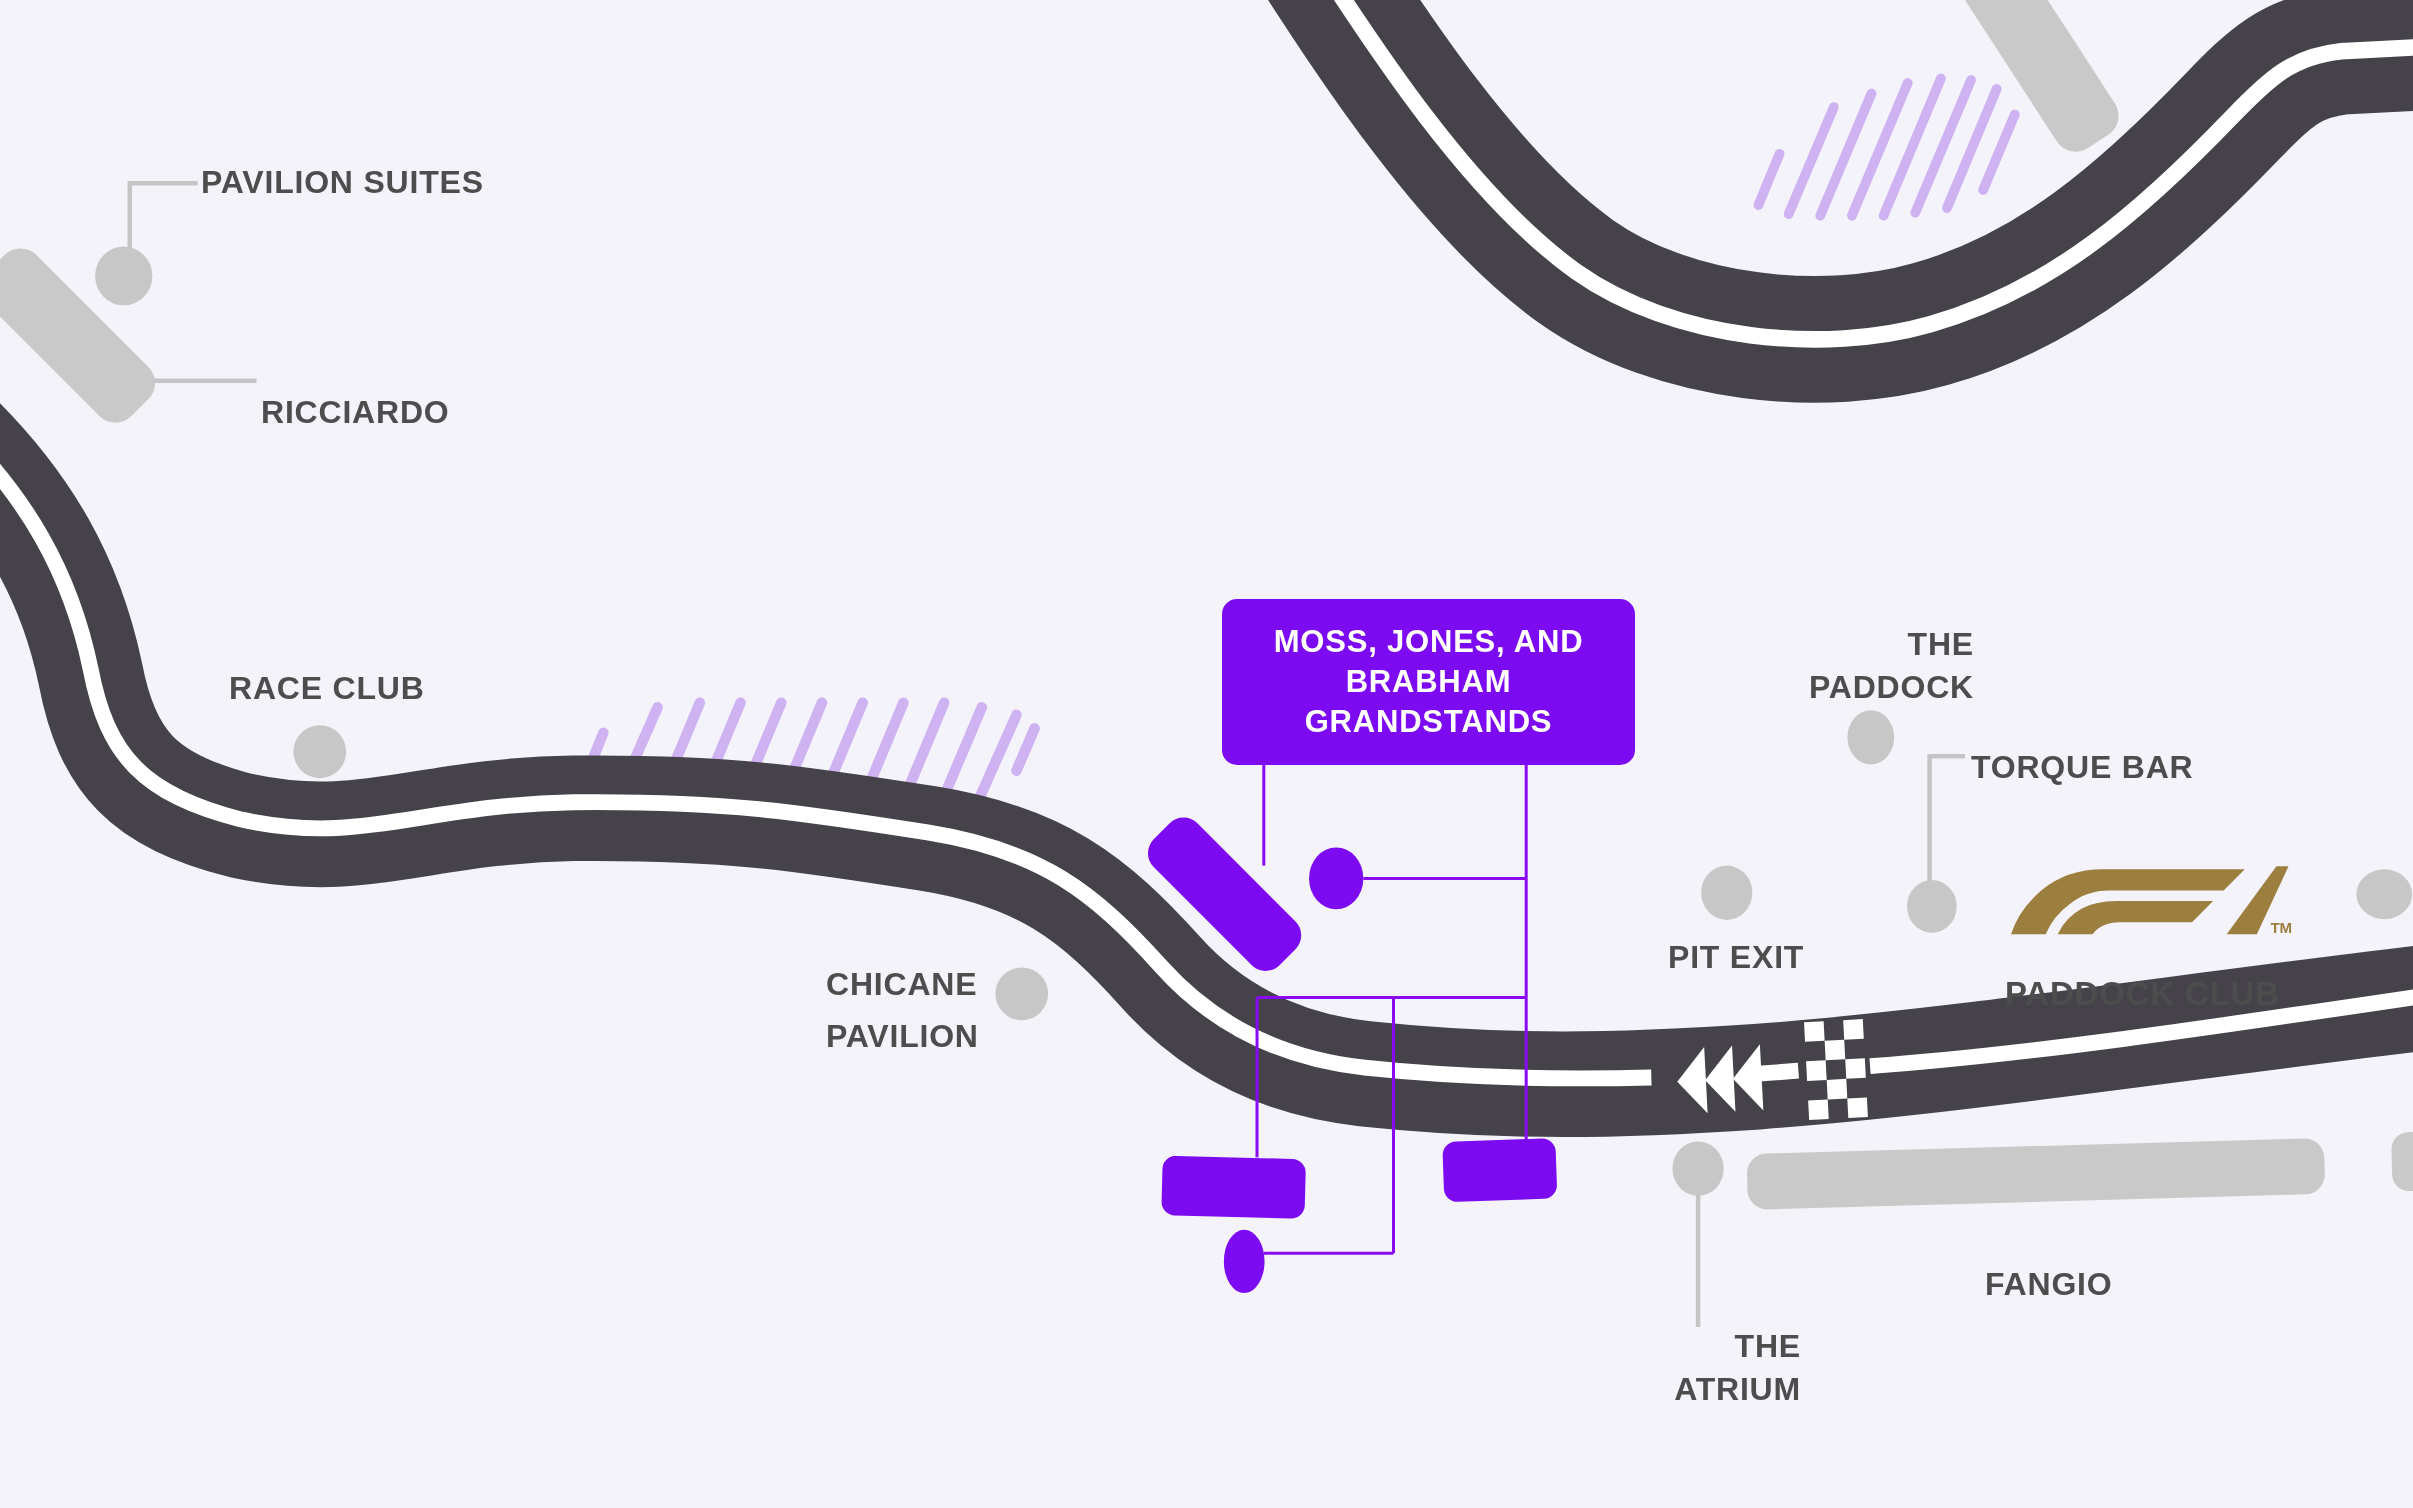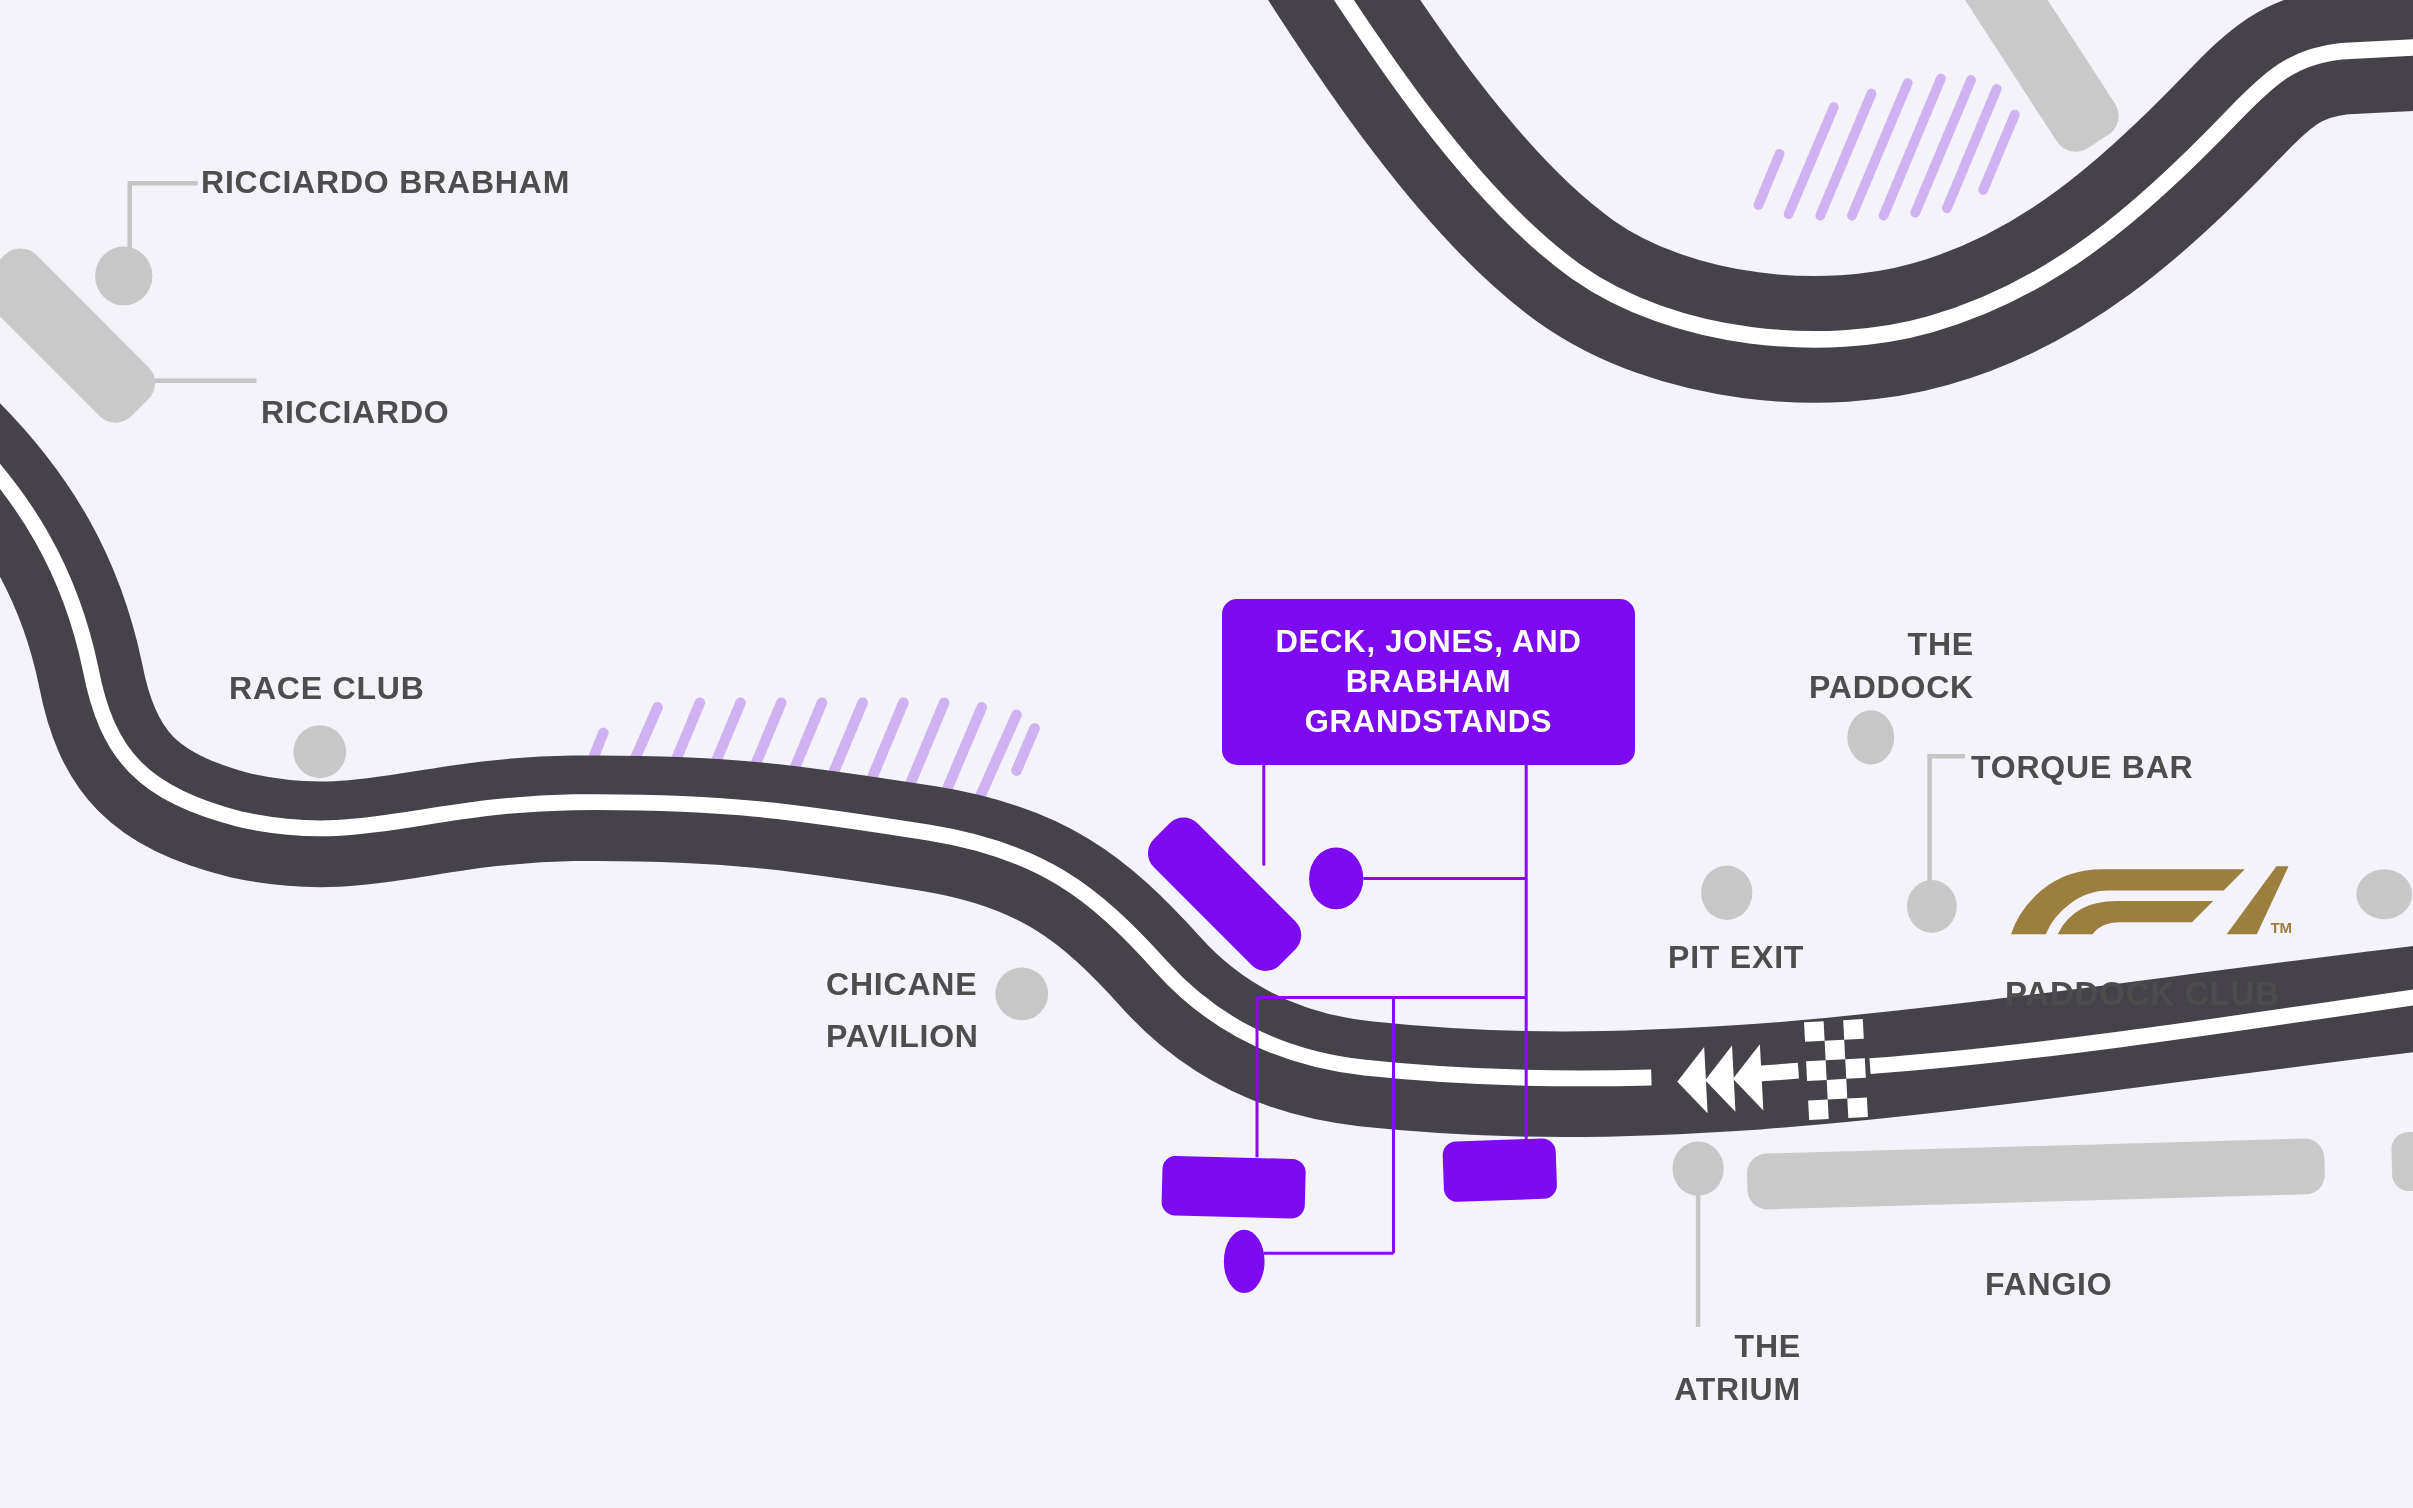--- a/index.html
+++ b/index.html
@@ -139,21 +139,21 @@
   </g>
 
   <g transform="translate(2667,1149)" fill="#9c7e3f">
     <path d="M 0,90 Q 10,58 40,32 Q 74,4 122,4 L 310,4 L 282,32 L 130,32 Q 100,32 78,50 Q 56,66 46,90 Z"></path>
     <path d="M 62,90 Q 72,68 94,56 Q 112,46 140,46 L 268,46 L 240,74 L 144,74 Q 120,74 108,90 Z"></path>
     <path d="M 286,90 L 352,0 L 368,0 L 326,90 Z"></path>
     <text x="344" y="88" font-size="20" font-weight="700" fill="#9c7e3f">TM</text>
   </g>
 </svg>
 
-<div class="lbl" id="lbl-ricciardo-suites">RICCIARDO BRABHAM</div>
+<div class="lbl" id="lbl-ricciardo-suites">PAVILION SUITES</div>
 <div class="lbl" id="lbl-ricciardo">RICCIARDO</div>
 <div class="lbl" id="lbl-race-deck">RACE CLUB</div>
 
 <div class="lbl stacked" id="lbl-chicane-pavilion">
   <span class="ln">CHICANE</span>
   <span class="ln">PAVILION</span>
 </div>
 
 <div class="lbl stacked centered" id="lbl-the-lounge">
   <span class="ln">THE</span>
@@ -164,17 +164,17 @@
 <div class="lbl" id="lbl-pit-exit">PIT EXIT</div>
 <div class="lbl" id="lbl-paddock-club">PADDOCK CLUB</div>
 <div class="lbl" id="lbl-fangio">FANGIO</div>
 
 <div class="lbl stacked centered" id="lbl-the-atrium">
   <span class="ln">THE</span>
   <span class="ln">ATRIUM</span>
 </div>
 
 <div id="grandstand-box">
-  <span class="ln">DECK, JONES, AND</span>
+  <span class="ln">MOSS, JONES, AND</span>
   <span class="ln">BRABHAM</span>
   <span class="ln">GRANDSTANDS</span>
 </div>
 
 
 </body></html>

